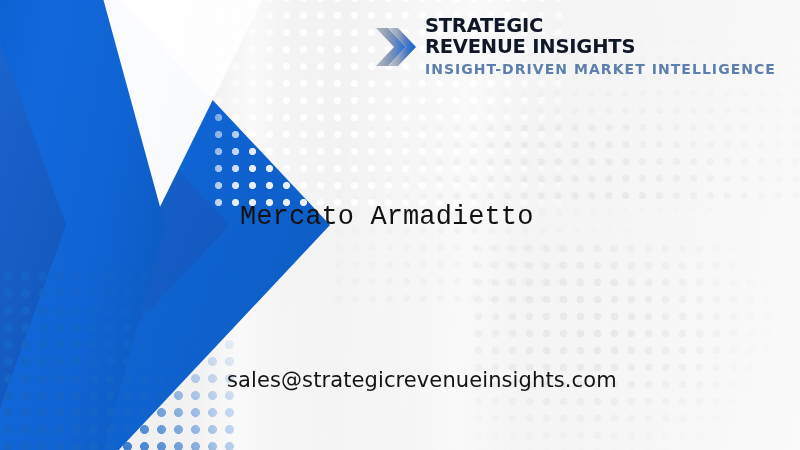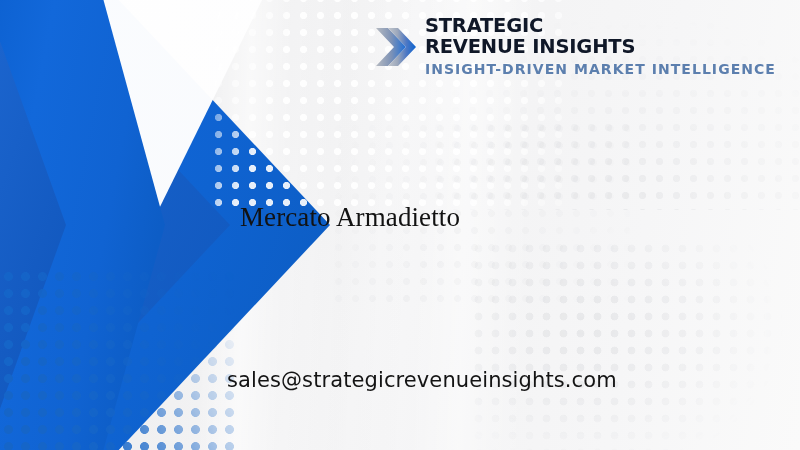--- a/index.html
+++ b/index.html
@@ -170,21 +170,21 @@
     color: #5c7fae;
     letter-spacing: 1.05px;
     white-space: nowrap;
   }
 
   
   .headline {
     position: absolute;
     left: 240px;
     top: 202px;
-    font-family: Liberation Serif, serif;
+    font-family: Liberation Mono, monospace;
     font-size: 27px;
     font-weight: normal;
     color: #121212;
     letter-spacing: 0.1px;
     white-space: nowrap;
   }
   .email {
     position: absolute;
     left: 227px;
     top: 368px;

